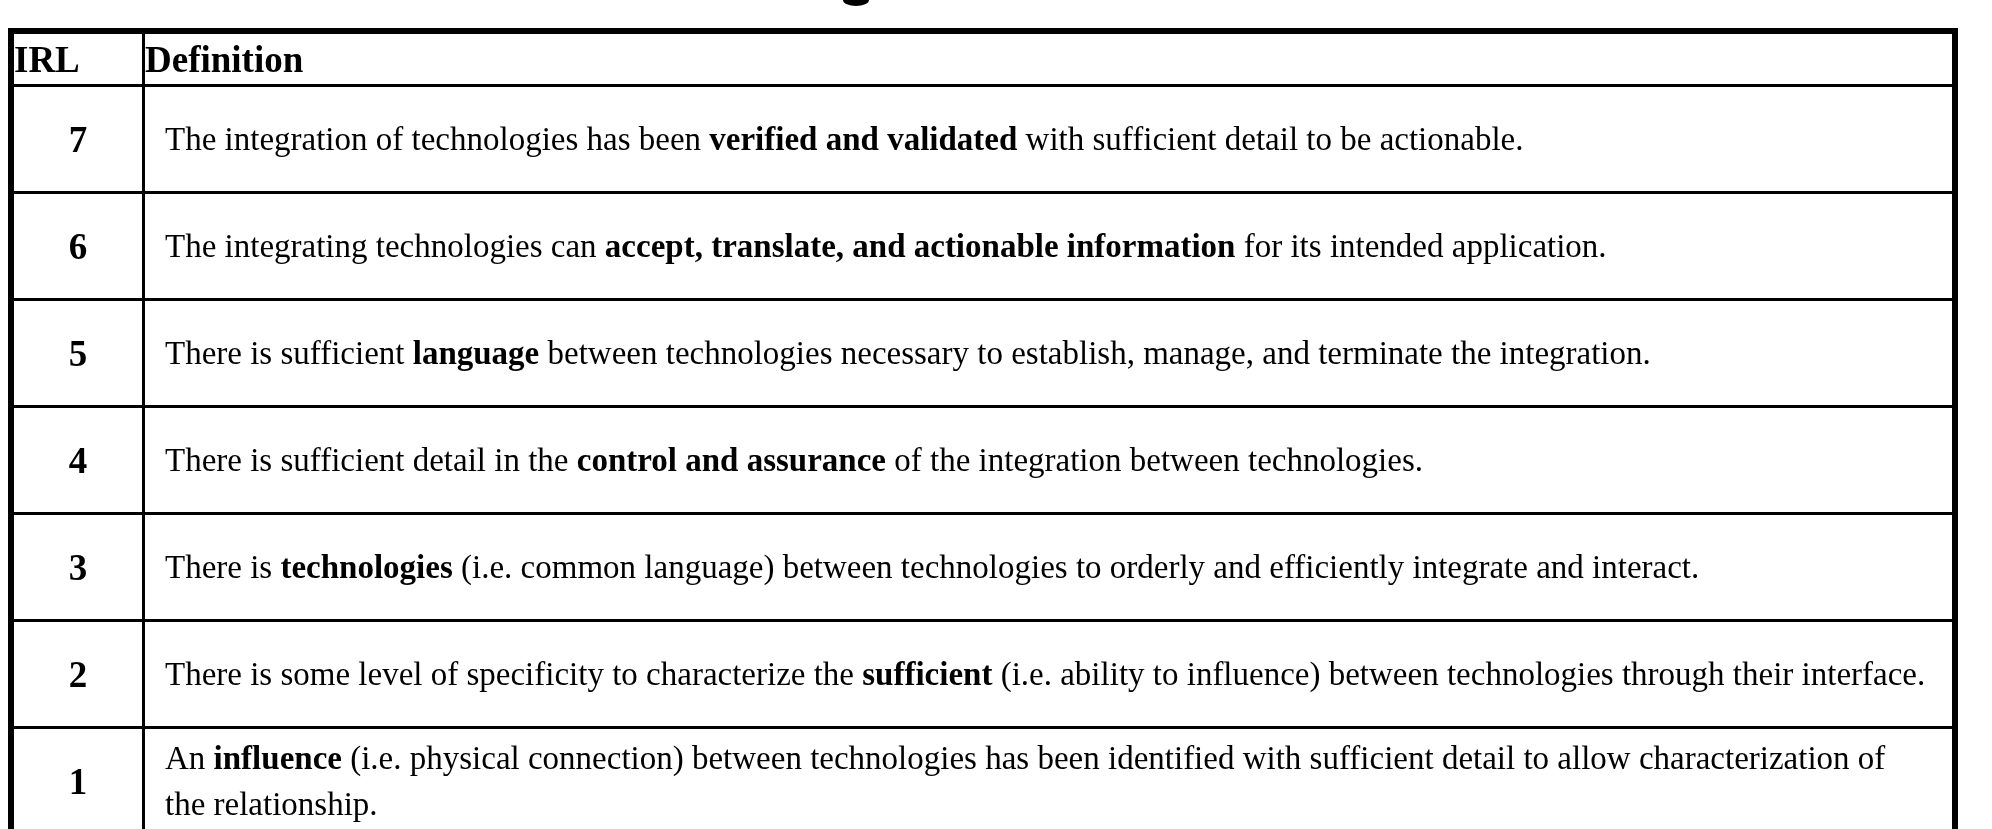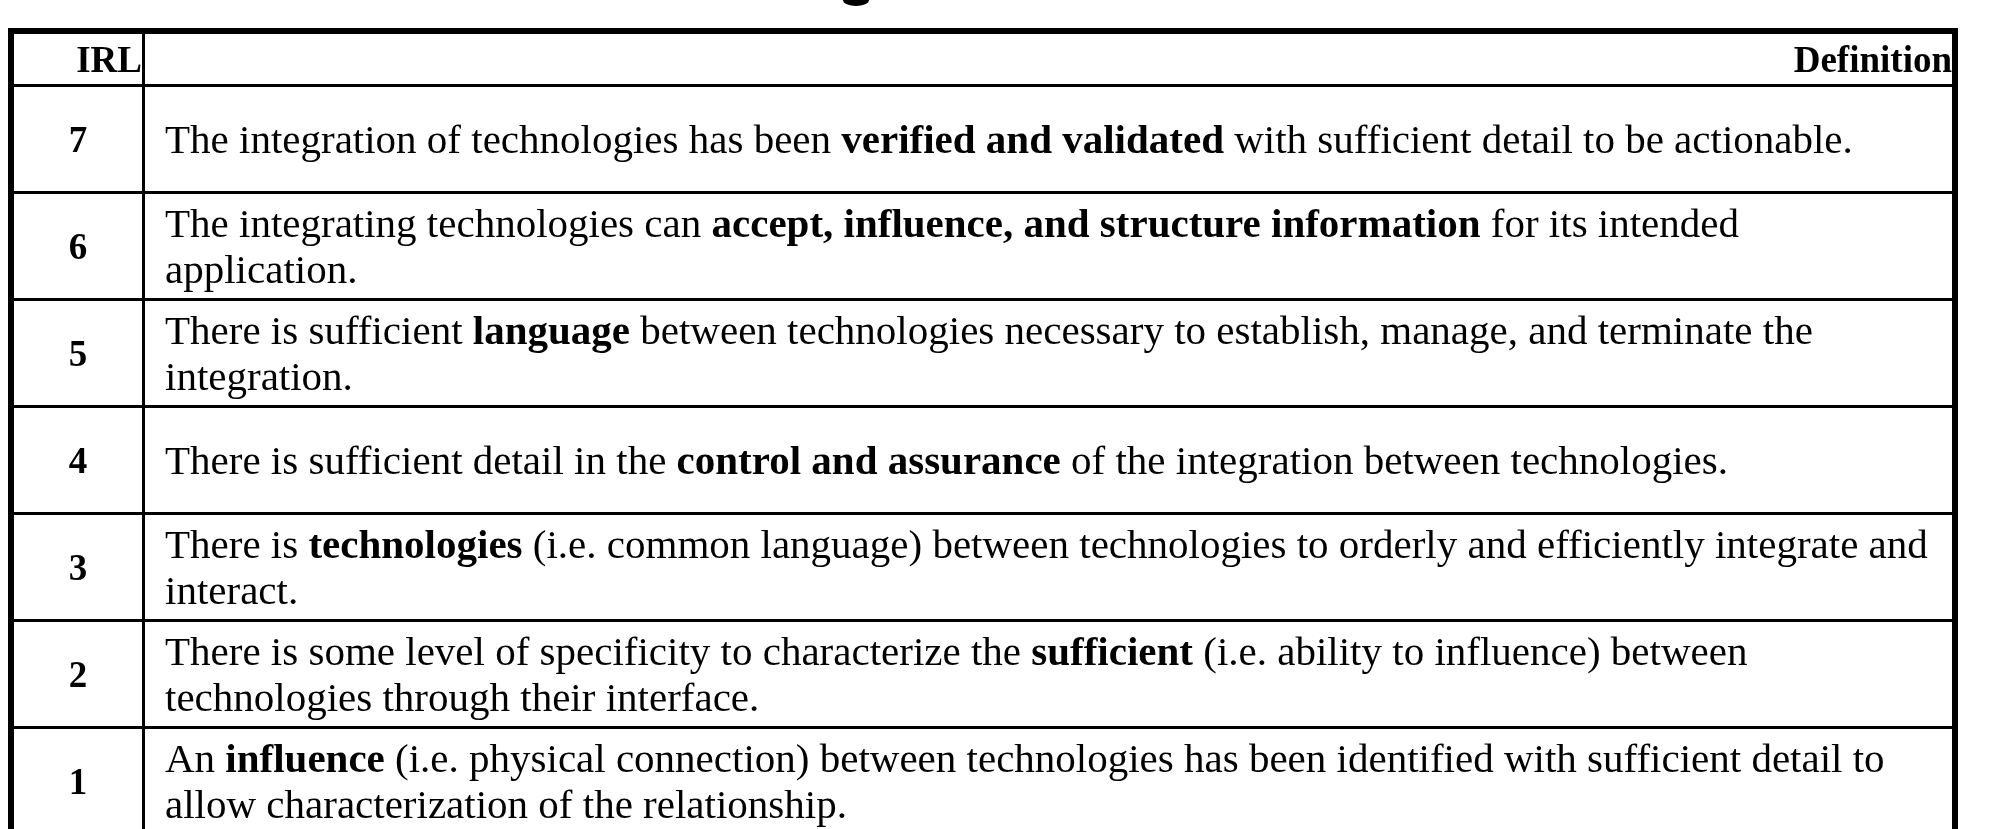--- a/index.html
+++ b/index.html
@@ -40,38 +40,38 @@
   table.irl-table {
     border-width: 6px;
   }
   th.col-irl, td.cell-irl {
     border-right-width: 2px;
   }
   th {
     height: 50px;
     font-size: 37px;
     font-weight: bold;
-    text-align: right;
+    text-align: left;
     vertical-align: middle;
     padding: 0;
   }
   th.col-irl {
     width: 128px;
   }
   td.cell-irl {
     text-align: center;
     vertical-align: middle;
     font-size: 37px;
     font-weight: bold;
     padding: 0;
   }
   td.cell-def {
     height: 96px;
     vertical-align: middle;
-    font-size: 41px;
+    font-size: 33px;
     line-height: 46px;
     padding: 4px 24px 4px 20px;
   }
   td.cell-def b {
     font-weight: bold;
   }
 </style>
 </head>
 <body>
 
@@ -84,21 +84,21 @@
       <th class="col-def">Definition</th>
     </tr>
   </thead>
   <tbody id="table-body">
       <tr>
         <td class="cell-irl">7</td>
         <td class="cell-def">The integration of technologies has been <b>verified and validated</b> with sufficient detail to be actionable.</td>
       </tr>
       <tr>
         <td class="cell-irl">6</td>
-        <td class="cell-def">The integrating technologies can <b>accept, influence, and structure information</b> for its intended application.</td>
+        <td class="cell-def">The integrating technologies can <b>accept, translate, and actionable information</b> for its intended application.</td>
       </tr>
       <tr>
         <td class="cell-irl">5</td>
         <td class="cell-def">There is sufficient <b>language</b> between technologies necessary to establish, manage, and terminate the integration.</td>
       </tr>
       <tr>
         <td class="cell-irl">4</td>
         <td class="cell-def">There is sufficient detail in the <b>control and assurance</b> of the integration between technologies.</td>
       </tr>
       <tr>

